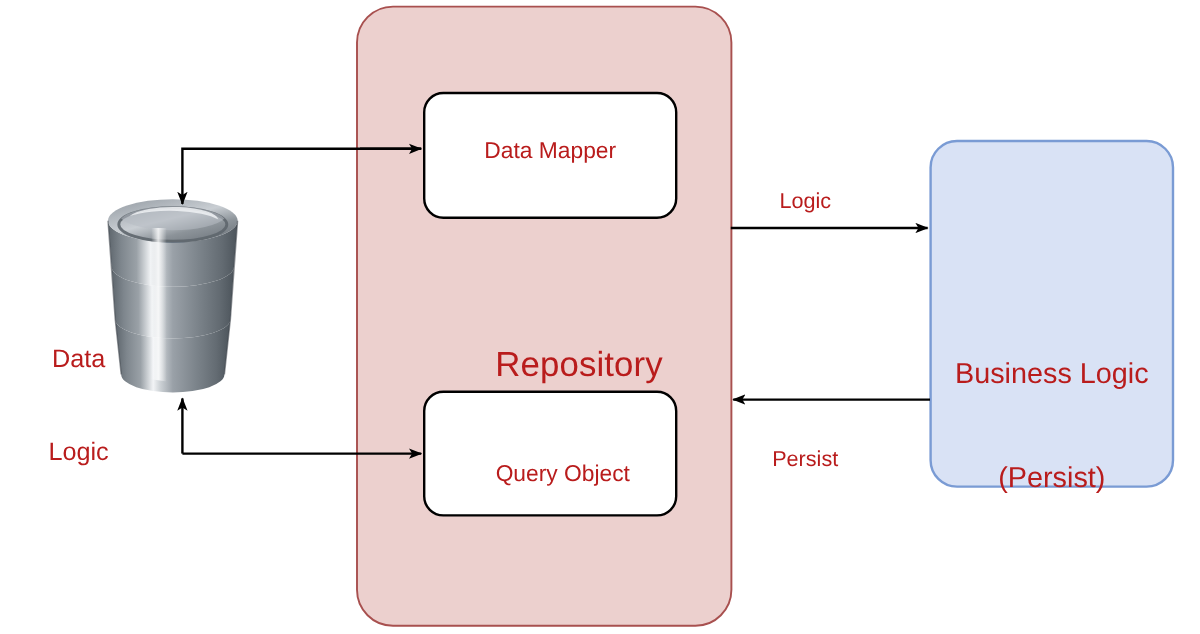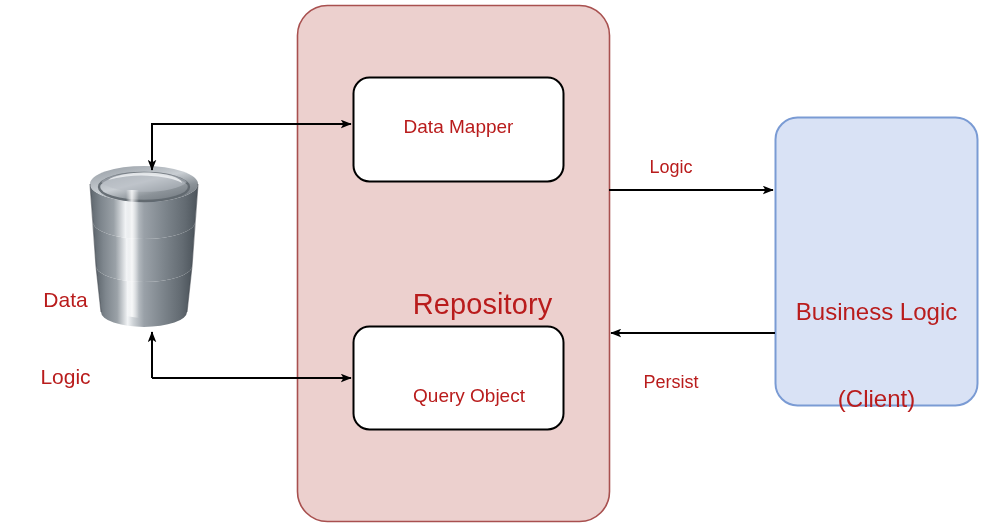--- a/index.html
+++ b/index.html
@@ -179,21 +179,21 @@
   </svg>
 
   <div class="lbl" id="repository-label">Repository</div>
 
   <div class="lbl" id="data-mapper-label">Data Mapper</div>
 
   <div class="lbl" id="query-object-label">Query Object</div>
 
   <div class="lbl" id="business-logic-label">
     <div>Business Logic</div>
-    <div>(Client)</div>
+    <div>(Persist)</div>
   </div>
 
   <div class="lbl" id="data-source-label">
     <div>Data</div>
     <div>Logic</div>
   </div>
 
   <div class="lbl" id="query-label">Logic</div>
 
   <div class="lbl" id="persist-label">Persist</div>

